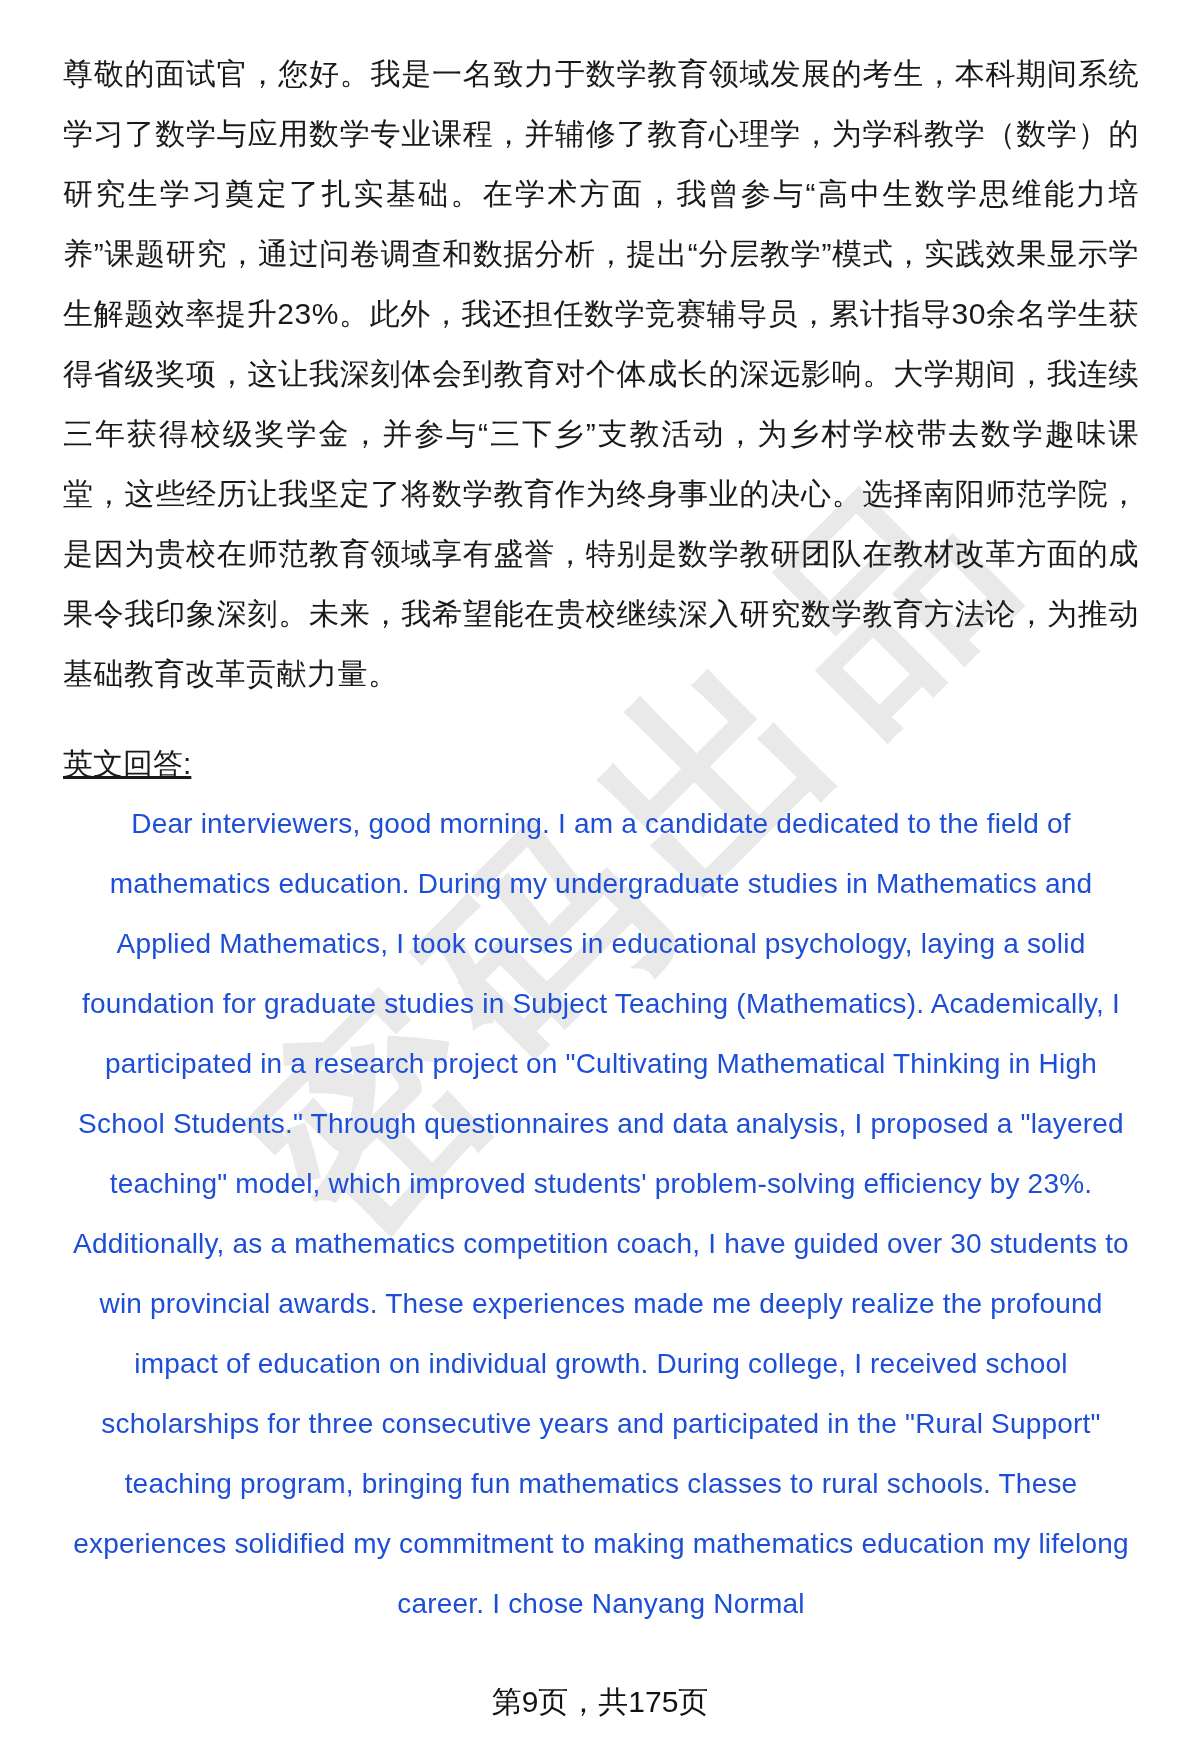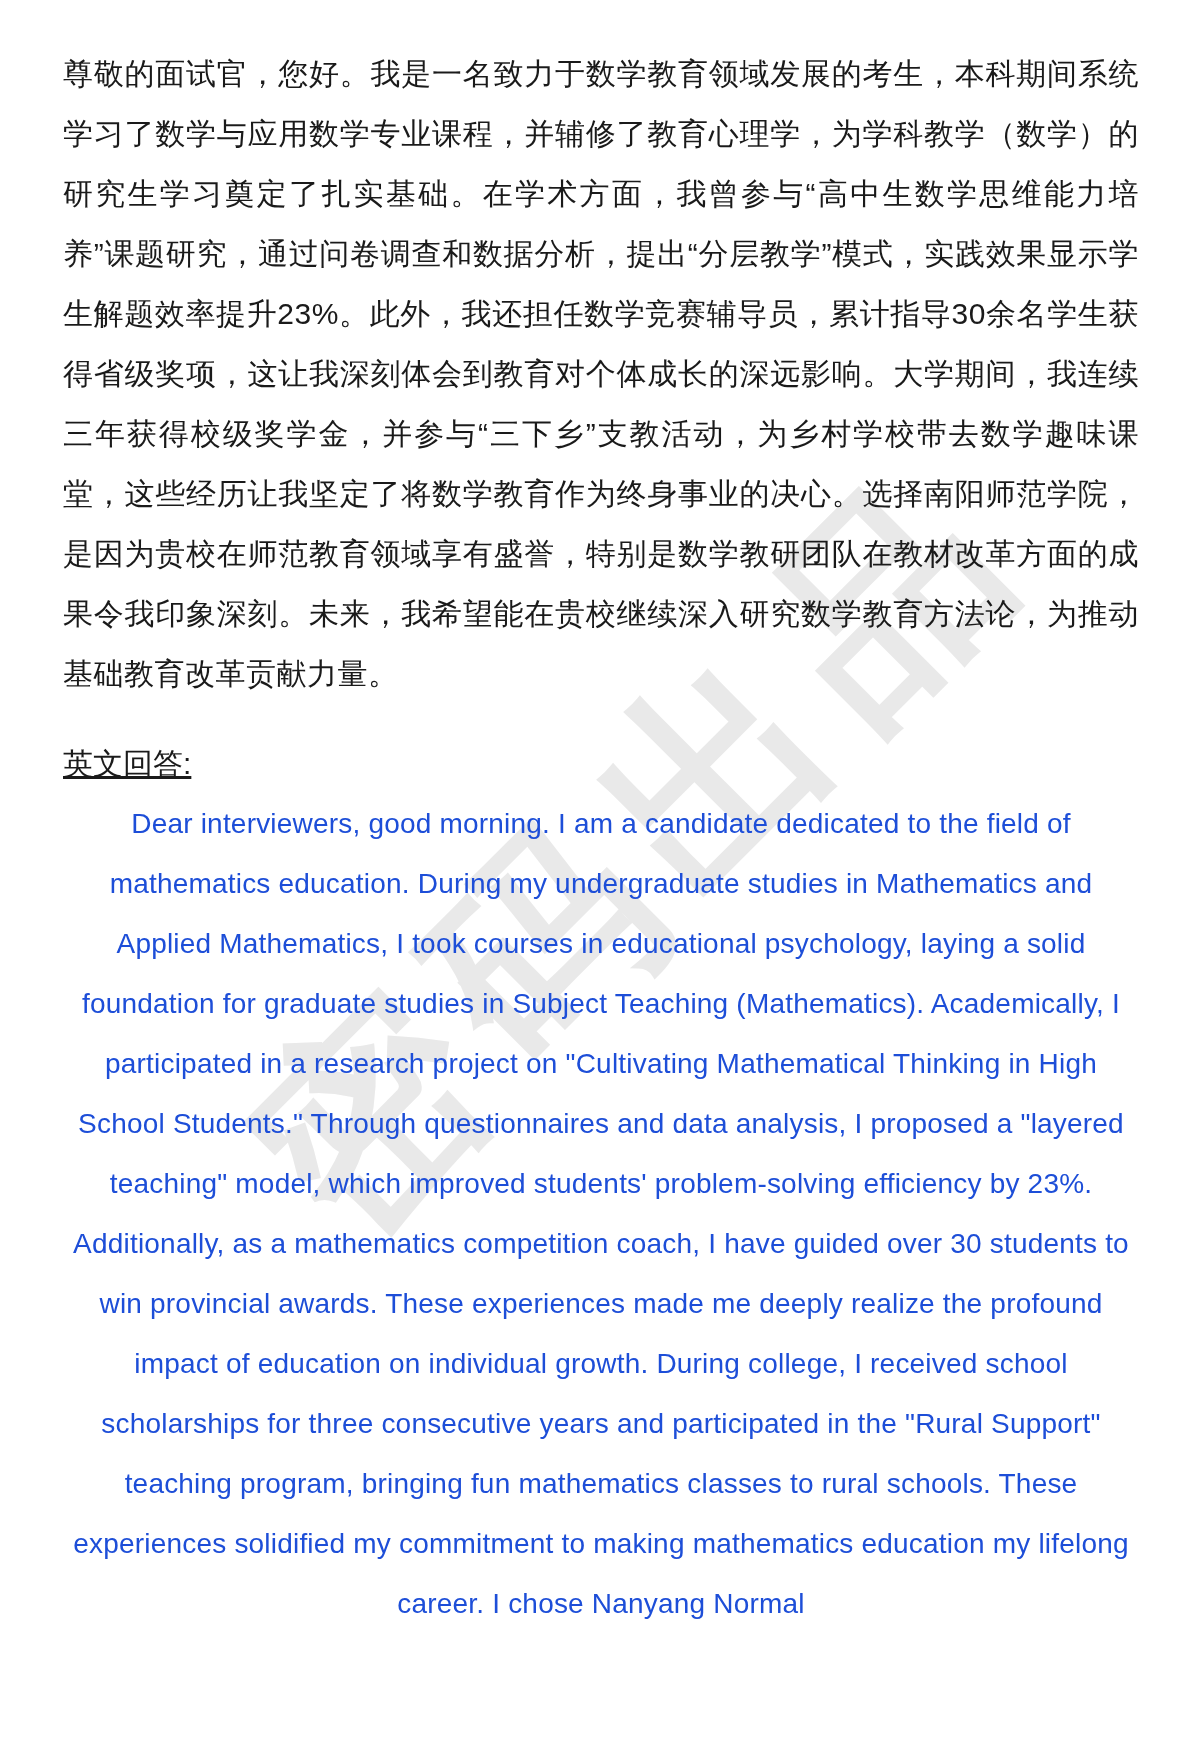--- a/index.html
+++ b/index.html
@@ -74,14 +74,15 @@
   <div class="watermark">密码出品</div>
 
   <div class="content">
     <p class="zh-paragraph">尊敬的面试官，您好。我是一名致力于数学教育领域发展的考生，本科期间系统学习了数学与应用数学专业课程，并辅修了教育心理学，为学科教学（数学）的研究生学习奠定了扎实基础。在学术方面，我曾参与“高中生数学思维能力培养”课题研究，通过问卷调查和数据分析，提出“分层教学”模式，实践效果显示学生解题效率提升23%。此外，我还担任数学竞赛辅导员，累计指导30余名学生获得省级奖项，这让我深刻体会到教育对个体成长的深远影响。大学期间，我连续三年获得校级奖学金，并参与“三下乡”支教活动，为乡村学校带去数学趣味课堂，这些经历让我坚定了将数学教育作为终身事业的决心。选择南阳师范学院，是因为贵校在师范教育领域享有盛誉，特别是数学教研团队在教材改革方面的成果令我印象深刻。未来，我希望能在贵校继续深入研究数学教育方法论，为推动基础教育改革贡献力量。</p>
 
     <p class="section-label">英文回答:</p>
 
     <p class="en-paragraph">Dear interviewers, good morning. I am a candidate dedicated to the field of mathematics education. During my undergraduate studies in Mathematics and Applied Mathematics, I took courses in educational psychology, laying a solid foundation for graduate studies in Subject Teaching (Mathematics). Academically, I participated in a research project on "Cultivating Mathematical Thinking in High School Students." Through questionnaires and data analysis, I proposed a "layered teaching" model, which improved students' problem-solving efficiency by 23%. Additionally, as a mathematics competition coach, I have guided over 30 students to win provincial awards. These experiences made me deeply realize the profound impact of education on individual growth. During college, I received school scholarships for three consecutive years and participated in the "Rural Support" teaching program, bringing fun mathematics classes to rural schools. These experiences solidified my commitment to making mathematics education my lifelong career. I chose Nanyang Normal</p>
   </div>
 
+  <div class="footer">第9页，共175页</div>
 
 </div>
 
 </body></html>

